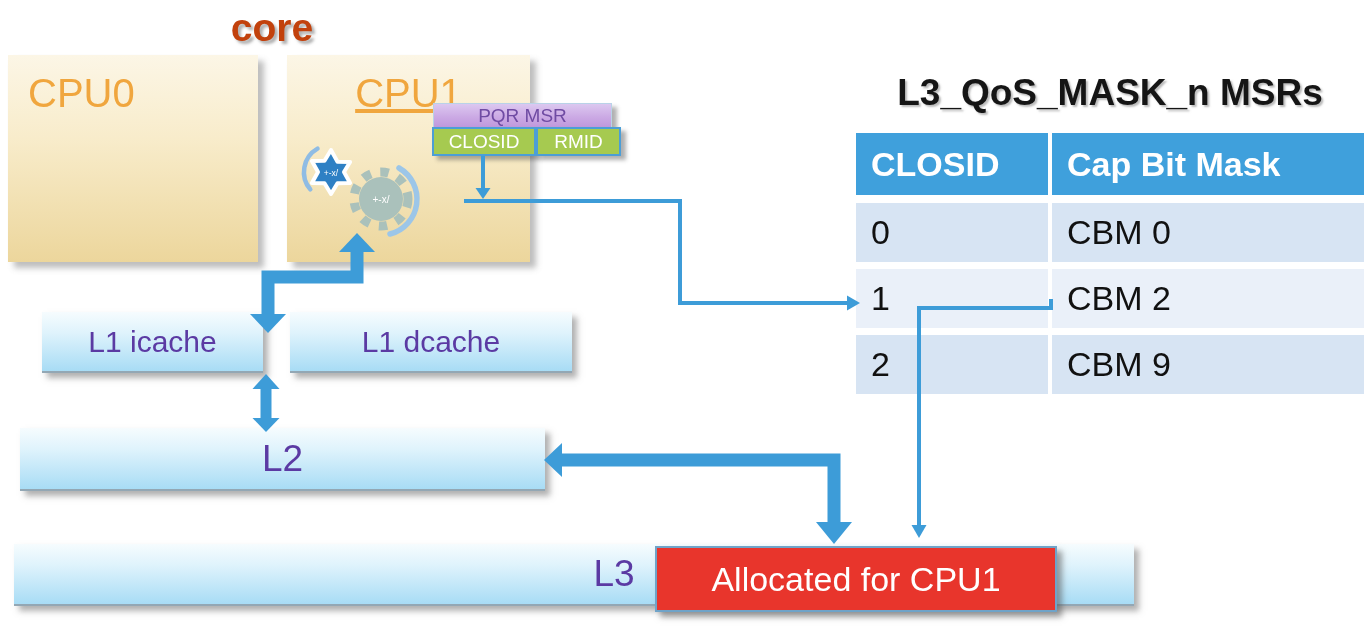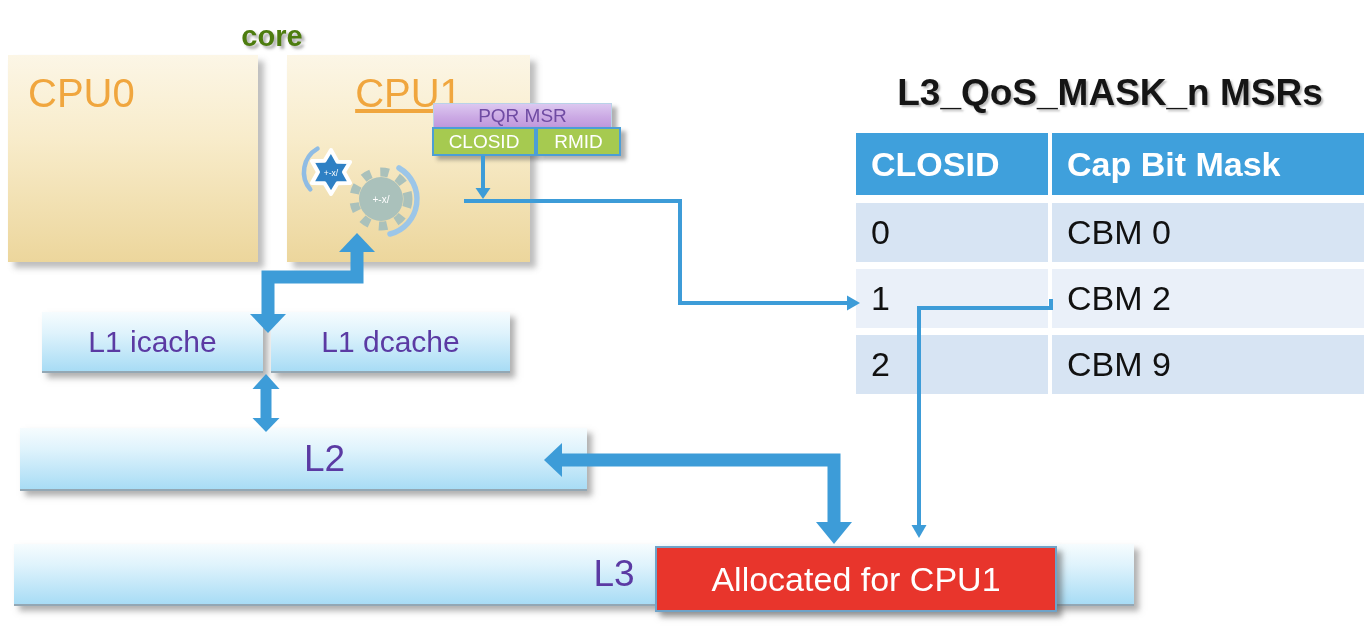--- a/index.html
+++ b/index.html
@@ -2,22 +2,22 @@
 <html><head>
 <meta charset="utf-8">
 <style>
   html,body{margin:0;padding:0;background:#fff;}
   .canvas{
     position:relative;width:1372px;height:628px;background:#ffffff;
     font-family:"Liberation Sans",sans-serif;overflow:hidden;
   }
   .abs{position:absolute;}
   .core-label{
-    left:205px;top:20px;width:134px;text-align:center;
-    font-size:29px;font-weight:bold;color:#4d7c0f;
+    left:205px;top:6px;width:134px;text-align:center;
+    font-size:39px;font-weight:bold;color:#c2410c;
     text-shadow:3px 3px 3px rgba(110,110,110,.55);
   }
   .cpu-box{
     background:linear-gradient(180deg,#FCF6E6 0%,#F8ECCB 40%,#EFDA A2 75%,#ECD69C 100%);
     background:linear-gradient(180deg,#FCF6E6 0%,#F8ECCB 40%,#ECD69C 100%);
     box-shadow:6px 6px 6px rgba(110,110,110,.45);
   }
   .cpu0{left:8px;top:55px;width:250px;height:207px;}
   .cpu1{left:287px;top:55px;width:243px;height:207px;}
   .cpu-label{font-size:40px;color:#F0A63E;padding-top:16px;}
@@ -38,22 +38,22 @@
   .closid{left:432px;top:127px;width:104px;height:29px;}
   .rmid{left:536px;top:127px;width:85px;height:29px;}
   .cache{
     background:linear-gradient(180deg,#F6FCFE 0%,#DFF3FC 35%,#A8DCF5 100%);
     border-bottom:2px solid #93A7B4;
     box-shadow:5px 5px 6px rgba(100,100,100,.5);
     color:#5B3AA3;display:flex;align-items:center;justify-content:center;
   }
   .l1{font-size:30px;}
   .l1i{left:42px;top:312px;width:221px;height:59px;text-align:right;}
-  .l1d{left:271px;top:312px;width:239px;height:59px;}
-  .l2{left:20px;top:428px;width:525px;height:61px;font-size:37px;padding-left:42px;}
+  .l1d{left:290px;top:312px;width:282px;height:59px;}
+  .l2{left:20px;top:428px;width:525px;height:61px;font-size:37px;}
   .l3{left:14px;top:544px;width:1120px;height:60px;font-size:37px;}
   .l3-label{position:absolute;left:540px;top:0;width:120px;height:60px;
     display:flex;align-items:center;justify-content:center;}
   .red-box{
     left:655px;top:546px;width:398px;height:62px;
     background:#E8352C;border:2px solid #6FA3C8;box-sizing:content-box;
     color:#ffffff;font-size:34px;display:flex;align-items:center;justify-content:center;
     box-shadow:5px 5px 6px rgba(80,80,80,.55);
   }
   .msr-title{

